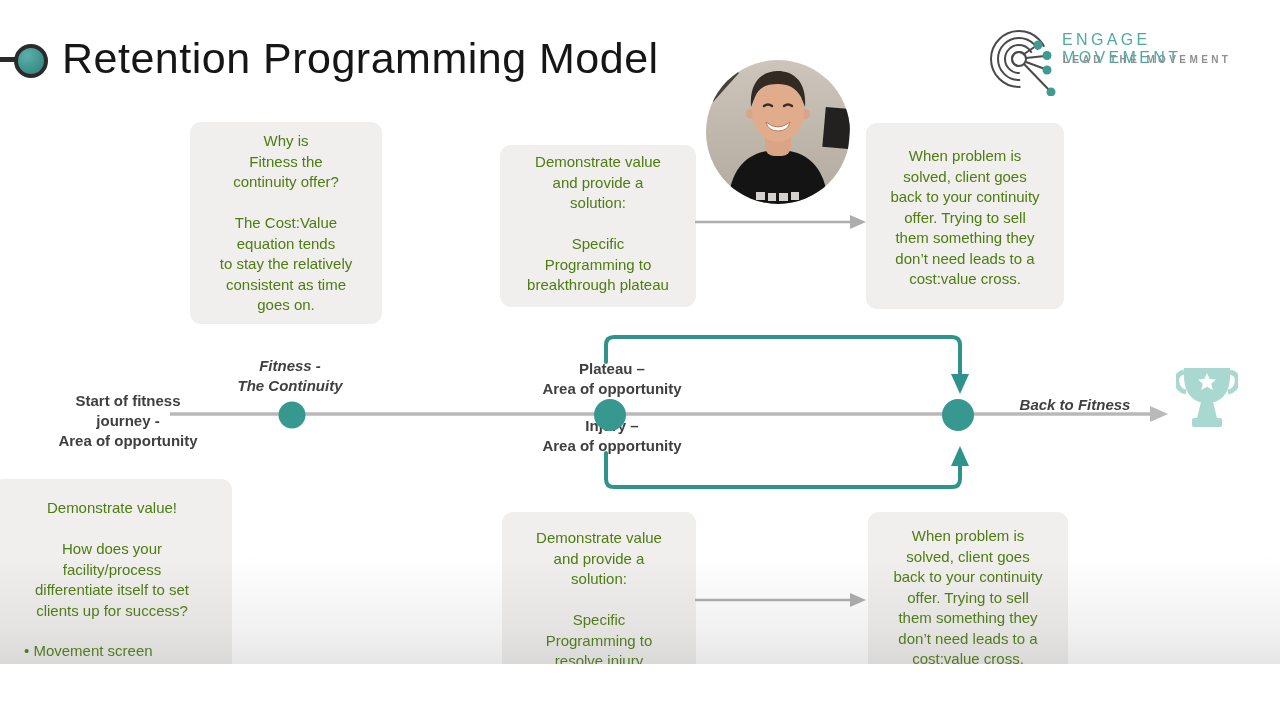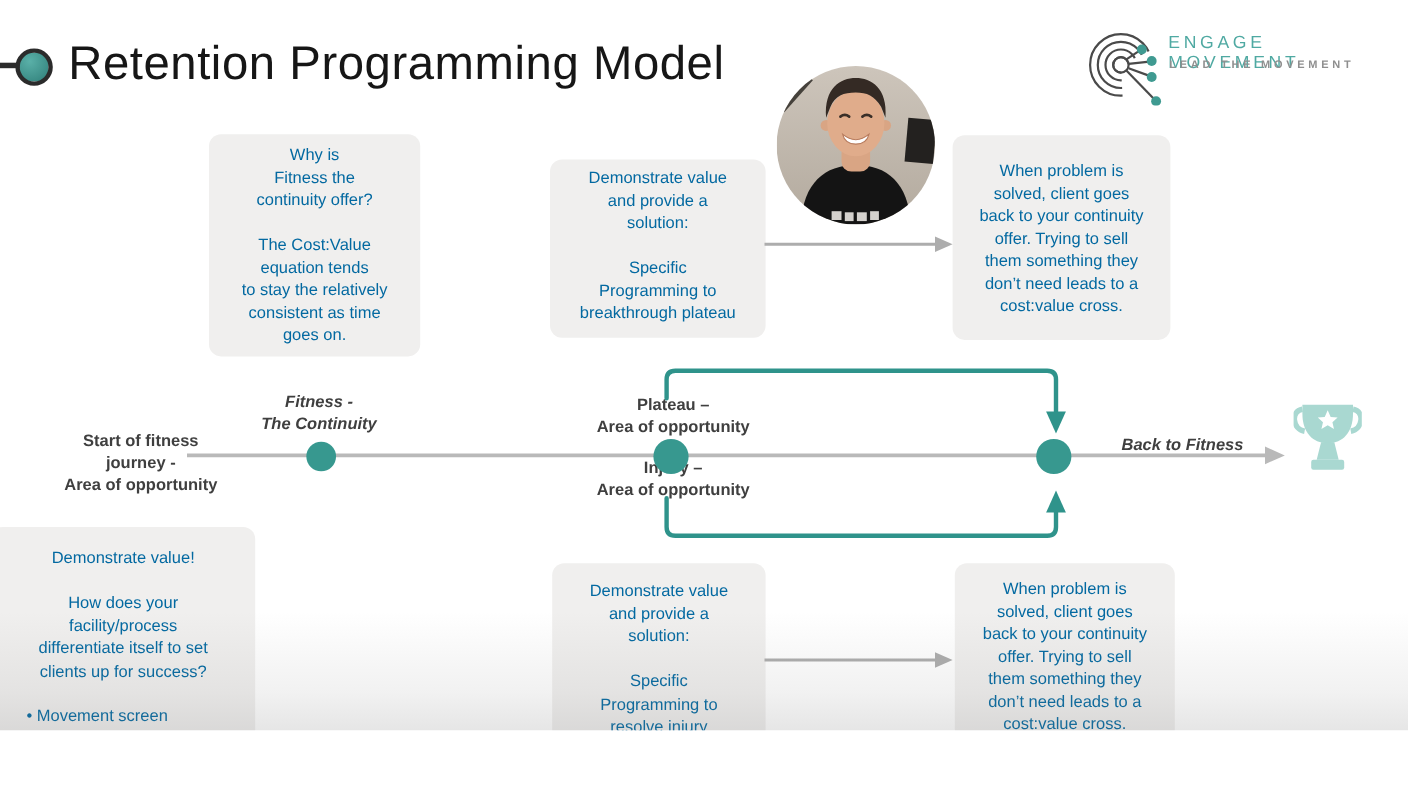--- a/index.html
+++ b/index.html
@@ -16,21 +16,21 @@
   #logo{left:988px;top:20px;width:280px;height:78px;}
   #logo-icon{position:absolute;left:0;top:2px;}
   #logo-name{position:absolute;left:74px;top:11px;font-size:16px;font-weight:500;
              letter-spacing:.21em;color:#4fa9a2;}
   #logo-tagline{position:absolute;left:75px;top:34px;font-size:10px;font-weight:700;
                 letter-spacing:.34em;color:#8f8f8f;}
   
   #avatar{left:706px;top:60px;width:144px;height:144px;border-radius:50%;overflow:hidden;}
   
   .gbox{background:#f0efee;border-radius:11px;font-size:15px;line-height:20.5px;
-        text-align:center;color:#0369a1;}
+        text-align:center;color:#4d7c0f;}
   #box-top-left{left:190px;top:122px;width:192px;height:202px;padding-top:9px;box-sizing:border-box;}
   #box-top-center{left:500px;top:145px;width:196px;height:162px;padding-top:7px;box-sizing:border-box;}
   #box-top-right{left:866px;top:123px;width:198px;height:186px;padding-top:23px;box-sizing:border-box;}
   #box-bottom-left{left:-8px;top:479px;width:240px;height:241px;box-sizing:border-box;}
   #box-bottom-left .para{padding:19px 6px 0 6px;text-align:center;}
   #box-bottom-left .bullets{padding:20px 0 0 32px;text-align:left;}
   #box-bottom-center{left:502px;top:512px;width:194px;height:172px;padding-top:16px;box-sizing:border-box;}
   #box-bottom-right{left:868px;top:512px;width:200px;height:186px;padding-top:14px;box-sizing:border-box;}
   
   .tlabel{font-weight:700;font-size:15px;line-height:20px;text-align:center;color:#3f3f3f;}

